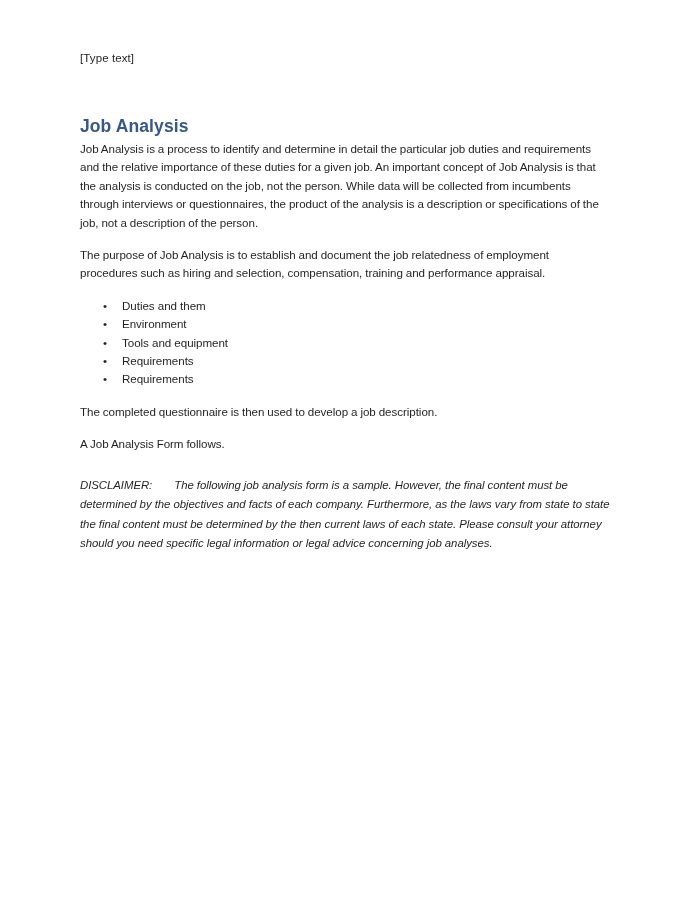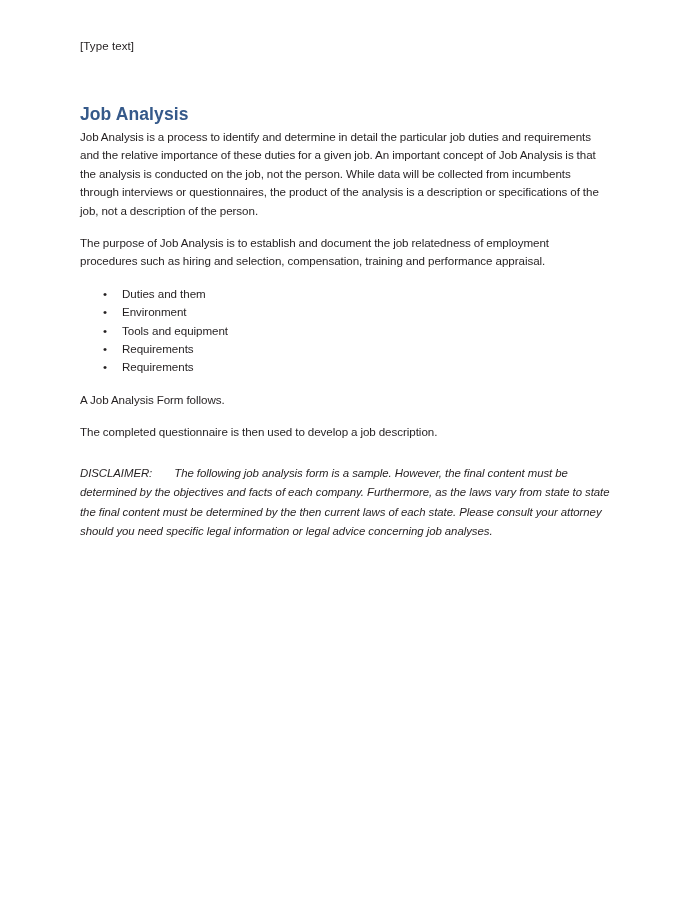--- a/index.html
+++ b/index.html
@@ -13,21 +13,21 @@
     position: relative;
     overflow: hidden;
     font-family: "Liberation Sans", sans-serif;
     color: #231f20;
     -webkit-font-smoothing: antialiased;
   }
 
   .page {
     position: absolute;
     left: 0;
-    top: 0;
+    top: 12px;
     width: 695px;
     height: 760px;
     background: #ffffff;
   }
 
   
   .doc-header {
     position: absolute;
     left: 80px;
     top: 38px;
@@ -135,22 +135,22 @@
       <li>
         <span class="bullet-dot">•</span>
         <span>Requirements</span>
       </li>
       <li>
         <span class="bullet-dot">•</span>
         <span>Requirements</span>
       </li>
     </ul>
 
+    <p class="para">The completed questionnaire is then used to develop a job description.</p>
+
     <p class="para">A Job Analysis Form follows.</p>
-
-    <p class="para">The completed questionnaire is then used to develop a job description.</p>
 
     <p class="disclaimer">
       <span class="disclaimer-label">DISCLAIMER:</span><span class="disclaimer-gap"></span><span>The following job analysis form is a sample.  However, the final content must be determined by the objectives and facts of each company.  Furthermore, as the laws vary from state to state the final content must be determined by the then current laws of each state.  Please consult your attorney should you need specific legal information or legal advice concerning job analyses.</span>
     </p>
 
   </div>
 </div>
 
 </body></html>

